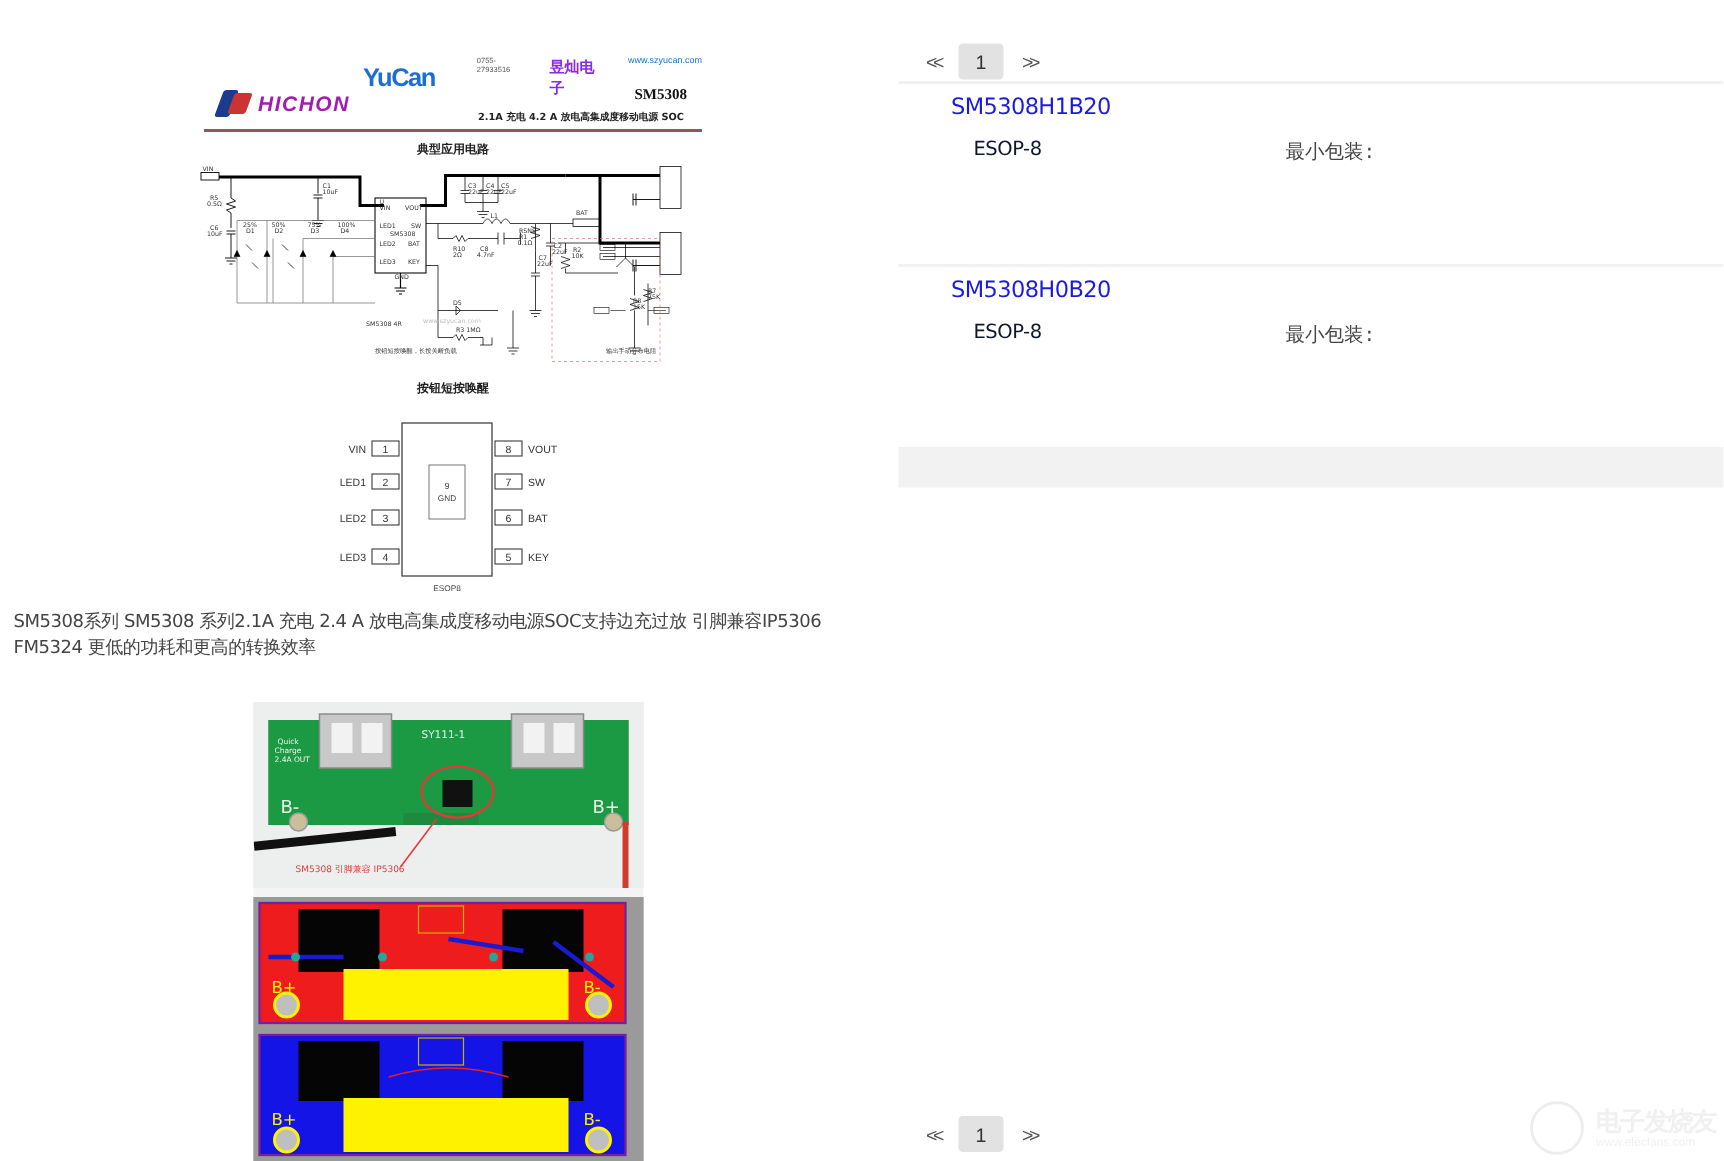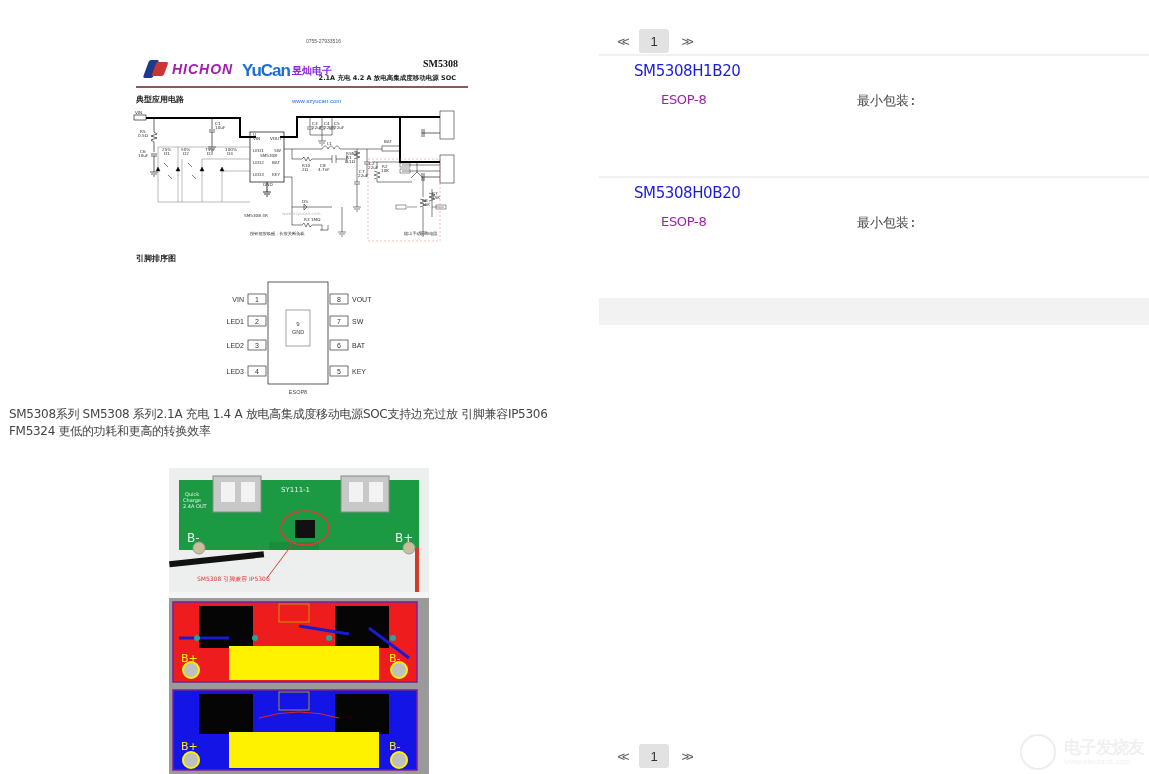--- a/index.html
+++ b/index.html
@@ -10,28 +10,28 @@
   .left { position: absolute; left: 0; top: 0; width: 590px; height: 774px; }
   .datasheet { position: absolute; left: 132px; top: 36px; width: 336px; height: 344px; background: #fff; }
   .ds-header { position: relative; height: 58px; }
   .ds-logo-hichon { position: absolute; left: 12px; top: 22px; display: flex; align-items: center; }
   .ds-logo-mark { width: 26px; height: 22px; position: relative; }
   .ds-logo-mark::before { content: ""; position: absolute; left: 2px; top: 2px; width: 10px; height: 18px; background: #1b3c8c; transform: skewX(-20deg); border-radius: 2px; }
   .ds-logo-mark::after { content: ""; position: absolute; left: 10px; top: 4px; width: 12px; height: 14px; background: #c33; transform: skewX(-20deg); border-radius: 2px; }
   .ds-logo-text { font: italic bold 14px "Liberation Sans", sans-serif; color: #a21caf; letter-spacing: 1px; margin-left: 2px; }
   .ds-yucan { position: absolute; left: 110px; top: 2px; display: flex; align-items: center; }
   .ds-yucan-word { font: bold 17px "Liberation Sans", sans-serif; color: #1a6fd1; letter-spacing: -1px; }
-  .ds-yucan-side { display: flex; flex-direction: column; margin-left: 2px; gap: 20px; }
+  .ds-yucan-side { display: flex; flex-direction: row; margin-left: 14px; gap: 20px; }
   .ds-yucan-phone { font-size: 5px; color: #555; margin-left: 14px; }
   .ds-yucan-cn { font: bold 10px "DejaVu Sans", sans-serif; color: #8a2be2; }
   .ds-yucan-url { font-size: 6px; color: #1a6fd1; }
   .ds-model { position: absolute; right: 10px; top: 22px; font: bold 10px "Liberation Serif", serif; color: #111; }
   .ds-subtitle { position: absolute; right: 12px; top: 38px; font: bold 6.5px "DejaVu Sans", sans-serif; color: #222; }
   .ds-rule { position: absolute; left: 4px; right: 0; top: 50px; height: 2px; background: #8b5a5a; }
-  .ds-section { font: bold 8px "DejaVu Sans", sans-serif; color: #222; margin-left: 4px; }
+  .ds-section { font: bold 8px "DejaVu Sans", sans-serif; color: #222; margin-left: 4px; text-align: center; }
   .ds-schematic { position: relative; width: 336px; height: 140px; margin-top: 2px; }
   .ds-pinout-title { margin-top: 6px; }
   .ds-pinout { position: relative; width: 336px; height: 130px; }
 
   .description { position: absolute; left: 9px; top: 406px; width: 560px; font-size: 12px; line-height: 17px; color: #444; font-family: "DejaVu Sans", sans-serif; letter-spacing: -0.3px; }
 
   .photo-block { position: absolute; left: 169px; top: 468px; width: 260px; height: 306px; background: #f4f4f4; }
   .photo-board { position: absolute; left: 0; top: 0; width: 260px; height: 124px; background: #e9eceb; overflow: hidden; }
   .pcb-top, .pcb-bottom { position: absolute; left: 0; width: 260px; height: 88px; background: #8a8a8a; overflow: hidden; }
   .pcb-top { top: 130px; }
@@ -40,21 +40,21 @@
   
   .right { position: absolute; left: 599px; top: 0; width: 550px; height: 774px; }
   .pager { position: absolute; left: 10px; display: flex; align-items: center; gap: 0; }
   .pager-top { top: 29px; }
   .pager-bottom { top: 744px; }
   .pg-arrow { width: 26px; height: 24px; font-size: 13px; color: #555; display: flex; align-items: center; justify-content: center; letter-spacing: -3px; cursor: pointer; }
   .pg-num { width: 30px; height: 24px; background: #e2e2e2; border-radius: 3px; font-size: 13px; color: #333; display: flex; align-items: center; justify-content: center; margin: 0 4px; cursor: pointer; }
   .sep { position: absolute; left: 0; width: 550px; height: 2px; background: #f1f1f1; }
   .product { position: absolute; left: 0; width: 550px; }
   .product-name { position: absolute; left: 35px; font-size: 15px; color: #1a1ae0; text-decoration: none; font-family: "DejaVu Sans", sans-serif; letter-spacing: -0.4px; cursor: pointer; }
-  .product-pkg { position: absolute; left: 50px; font-size: 13px; color: #a21caf; font-family: "DejaVu Sans", sans-serif; letter-spacing: -0.3px; margin-left: 12px; }
+  .product-pkg { position: absolute; left: 50px; font-size: 13px; color: #0f172a; font-family: "DejaVu Sans", sans-serif; letter-spacing: -0.3px; }
   .product-minpack { position: absolute; left: 258px; font-size: 13px; color: #444; font-family: Liberation Mono, monospace; }
   .gray-band { position: absolute; left: 0; top: 298px; width: 550px; height: 27px; background: #f2f2f2; }
 
   .watermark { position: absolute; left: 1018px; top: 730px; width: 131px; height: 44px; opacity: 0.55; }
   .wm-circle { position: absolute; left: 2px; top: 4px; width: 36px; height: 36px; border: 2px solid #e0e0e0; border-radius: 50%; }
   .wm-text { position: absolute; left: 46px; top: 6px; font: bold 17px "DejaVu Sans", sans-serif; color: #e4e4e4; letter-spacing: -1px; }
   .wm-url { position: absolute; left: 46px; top: 27px; font-size: 8px; color: #e4e4e4; }
 </style>
 </head>
 <body>
@@ -185,21 +185,21 @@
           <text x="290" y="95">R8</text>
             <text x="290" y="99">15K</text>
           <text x="300" y="88">R7</text>
             <text x="300" y="92">75K</text>
           <text x="272" y="128">输出手动分布电阻</text>
           <text x="150" y="108" fill="#bbb">www.szyucan.com</text>
         </g>
       </svg>
     </div>
 
-    <div class="ds-section ds-pinout-title">引脚排序图</div>
+    <div class="ds-section ds-pinout-title">按钮短按唤醒</div>
 
     <div class="ds-pinout">
       <svg width="336" height="130" viewBox="0 0 336 130" xmlns="http://www.w3.org/2000/svg" font-family="Liberation Sans, sans-serif">
         <rect x="136" y="18" width="60" height="102" fill="none" stroke="#333" stroke-width="0.8"></rect>
         <rect x="154" y="46" width="24" height="36" fill="none" stroke="#666" stroke-width="0.6"></rect>
         <text id="pad-num" x="166" y="62" font-size="6" text-anchor="middle" fill="#444">9</text>
         <text id="pad-name" x="166" y="70" font-size="5.5" text-anchor="middle" fill="#444">GND</text>
         <g id="pins-left">
             <rect x="116" y="30" width="18" height="10" fill="none" stroke="#333" stroke-width="0.7"></rect>
             <text x="125" y="38" font-size="7" text-anchor="middle" fill="#333">1</text>
@@ -226,21 +226,21 @@
             <text x="220" y="84" font-size="7" fill="#333">BAT</text>
             <rect x="198" y="102" width="18" height="10" fill="none" stroke="#333" stroke-width="0.7"></rect>
             <text x="207" y="110" font-size="7" text-anchor="middle" fill="#333">5</text>
             <text x="220" y="110" font-size="7" fill="#333">KEY</text>
           </g>
         <text id="pkg-label" x="166" y="130" font-size="5.5" text-anchor="middle" fill="#444">ESOP8</text>
       </svg>
     </div>
   </div>
 
-  <div class="description">SM5308系列 SM5308 系列2.1A 充电 1.4 A 放电高集成度移动电源SOC支持边充过放 引脚兼容IP5306 FM5324 更低的功耗和更高的转换效率</div>
+  <div class="description">SM5308系列 SM5308 系列2.1A 充电 2.4 A 放电高集成度移动电源SOC支持边充过放 引脚兼容IP5306 FM5324 更低的功耗和更高的转换效率</div>
 
   <div class="photo-block">
     <div class="photo-board">
       <svg width="260" height="124" viewBox="0 0 260 124" xmlns="http://www.w3.org/2000/svg" font-family="DejaVu Sans, sans-serif">
         <rect width="260" height="124" fill="#ecefee"></rect>
         <path d="M10 12 H250 V82 H10 Z" fill="#1f8a3e"></path>
         <path d="M10 12 H250 V82 H150 V74 H100 V82 H10 Z" fill="#1b9a43"></path>
         <rect x="44" y="8" width="48" height="36" fill="#c8c8c8" stroke="#8a8a8a"></rect>
         <rect x="52" y="14" width="14" height="20" fill="#f2f2f2"></rect>
         <rect x="72" y="14" width="14" height="20" fill="#f2f2f2"></rect>

